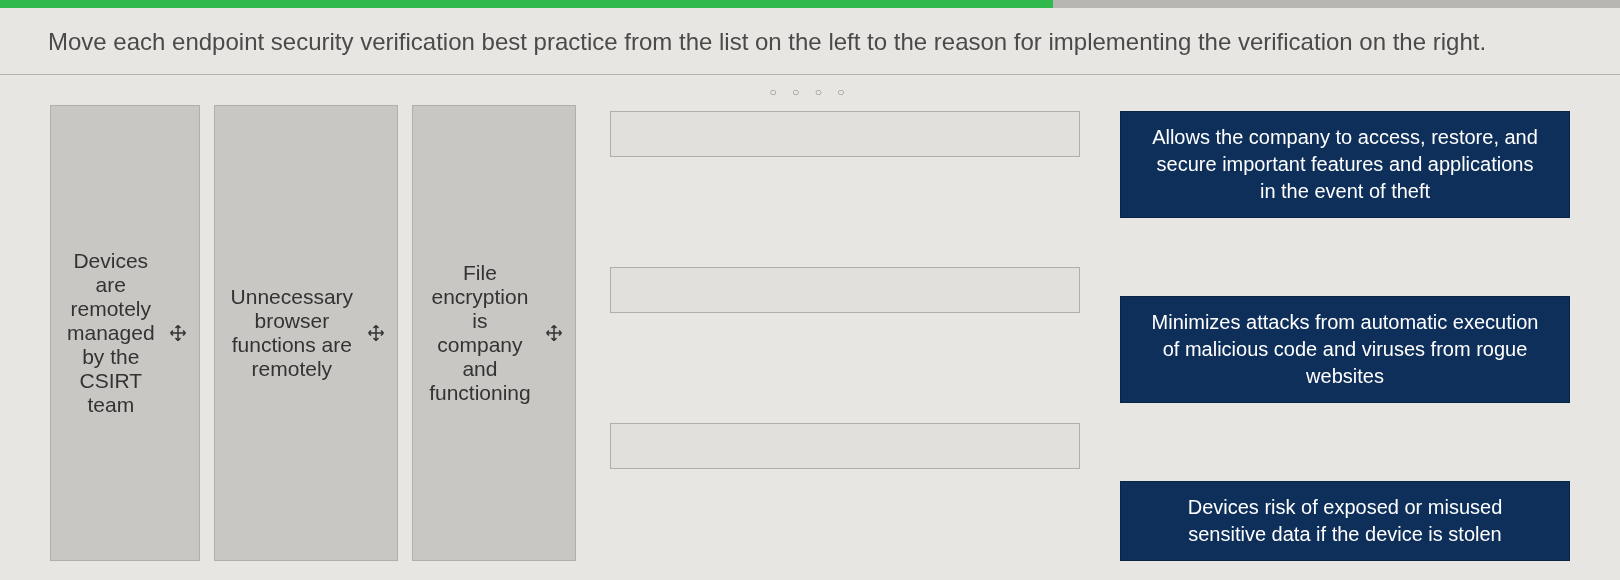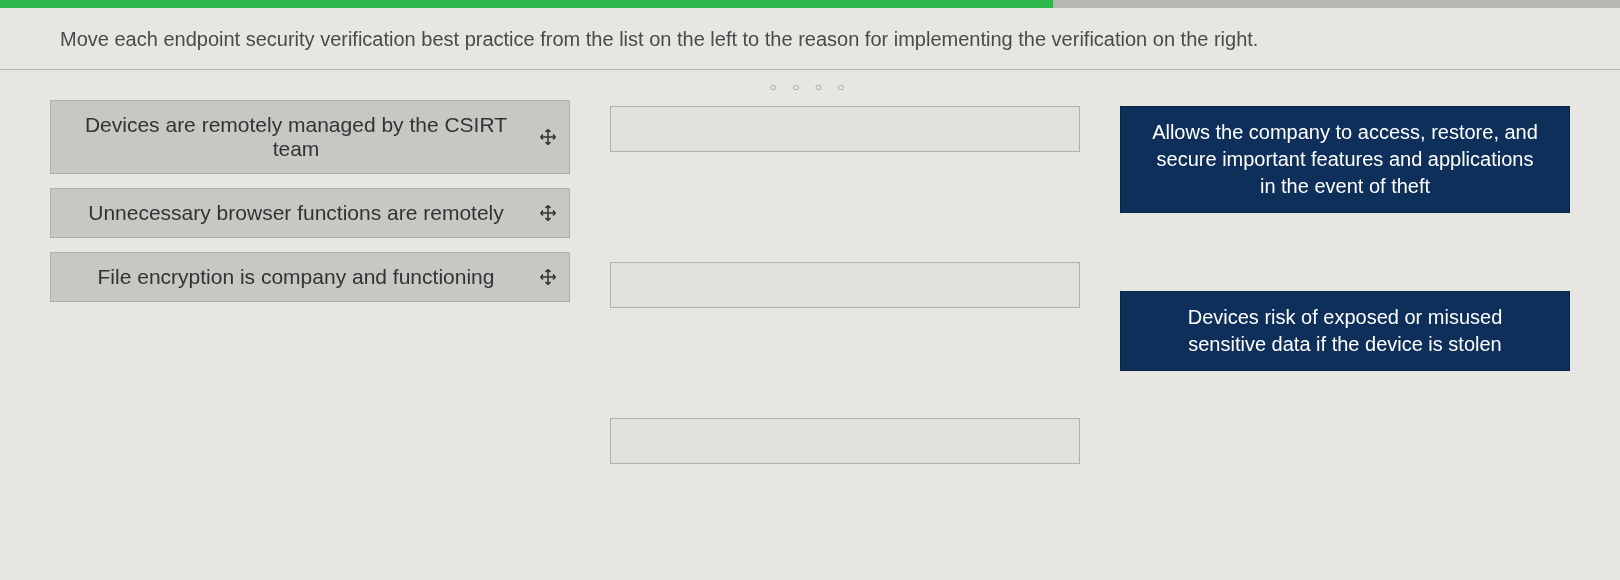--- a/index.html
+++ b/index.html
@@ -23,41 +23,41 @@
     .progress-fill {
       background: #2fb84c;
       height: 100%;
     }
     .progress-rest {
       background: #b8b6b3;
       height: 100%;
       flex: 1;
     }
     .instruction {
-      padding: 20px 48px 18px 60px;
-      font-size: 20px;
+      padding: 20px 48px 18px 48px;
+      font-size: 24px;
       color: #4a4a4a;
       border-bottom: 1px solid #b5b3b0;
     }
     .dots {
       text-align: center;
       font-size: 12px;
       letter-spacing: 6px;
       color: #888;
       padding: 10px 0 6px 0;
     }
     .content {
       display: flex;
       padding: 0 50px;
       gap: 40px;
     }
     .left-col {
       width: 520px;
       display: flex;
-      flex-direction: column;
+      flex-direction: row;
       gap: 14px;
     }
     .drag-item {
       background: #c8c7c4;
       border: 1px solid #b0afac;
       padding: 12px 44px 12px 16px;
       font-size: 21px;
       color: #333;
       text-align: center;
       position: relative;
@@ -151,16 +151,17 @@
   </div>
 
   <div class="middle-col">
     <div class="drop-zone"></div>
     <div class="drop-zone"></div>
     <div class="drop-zone"></div>
   </div>
 
   <div class="right-col">
     <div class="reason-box">Allows the company to access, restore, and secure important features and applications in the event of theft</div>
+    <div class="reason-box">Minimizes attacks from automatic execution of malicious code and viruses from rogue websites</div>
     <div class="reason-box">Devices risk of exposed or misused sensitive data if the device is stolen</div>
   </div>
 
 </div>
 
 </body></html>

